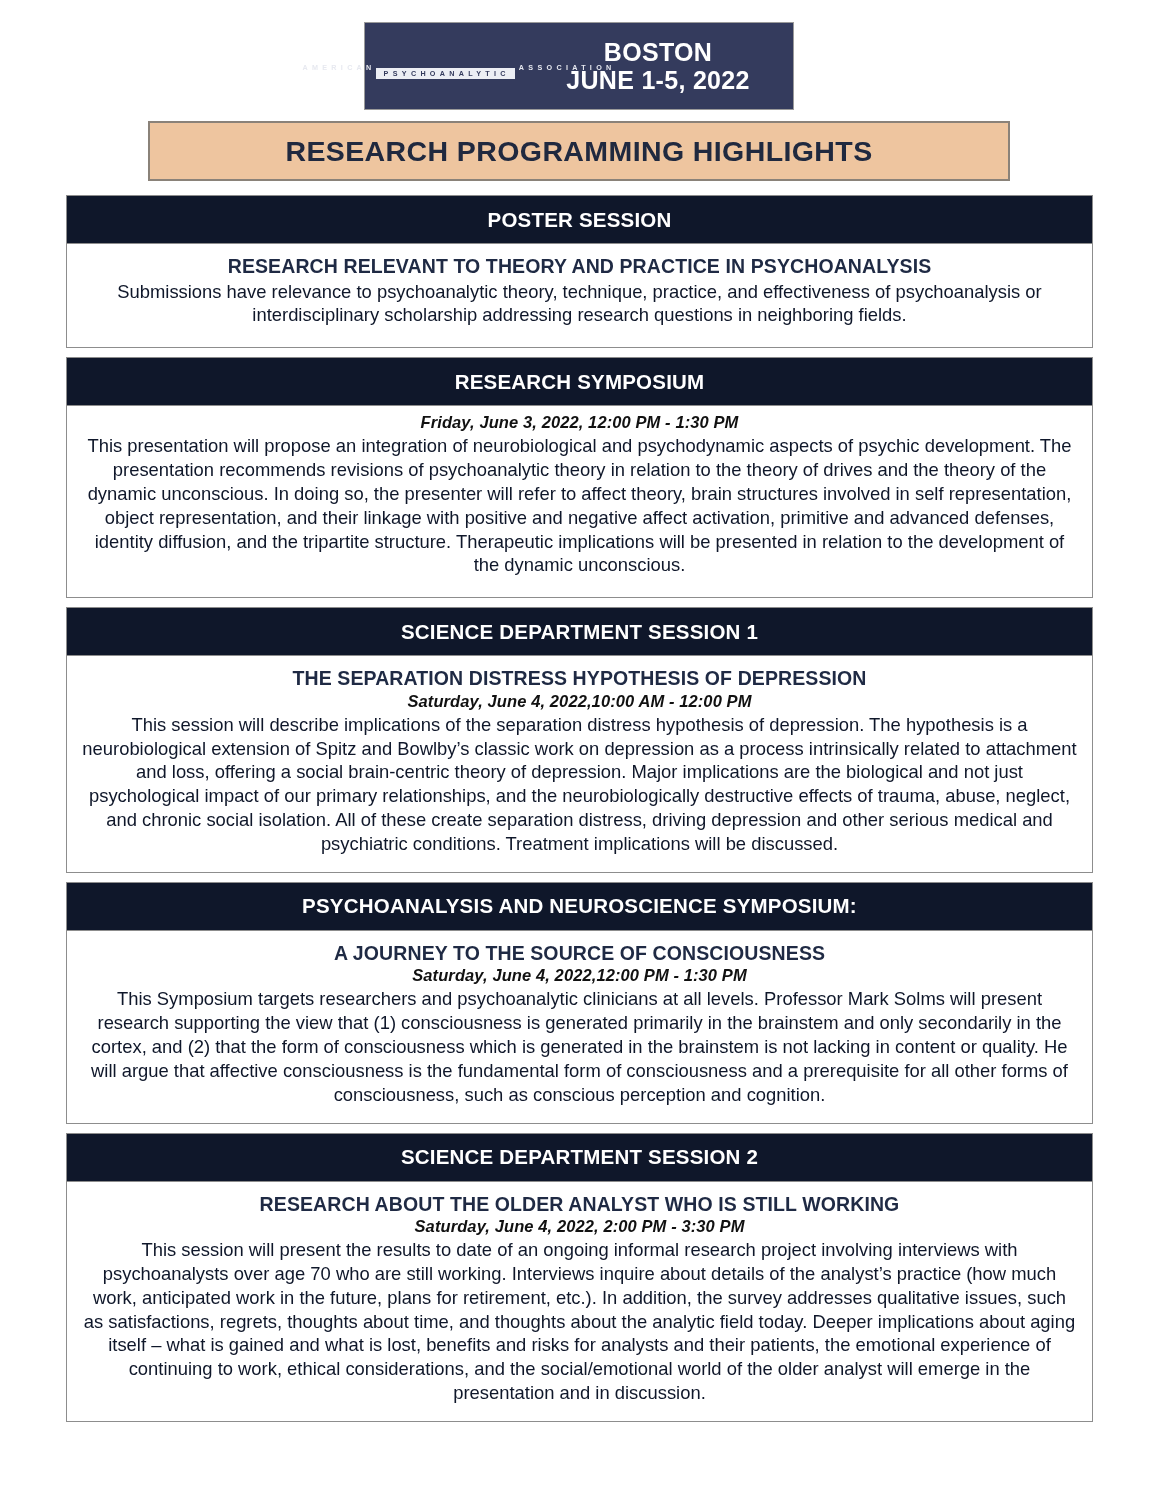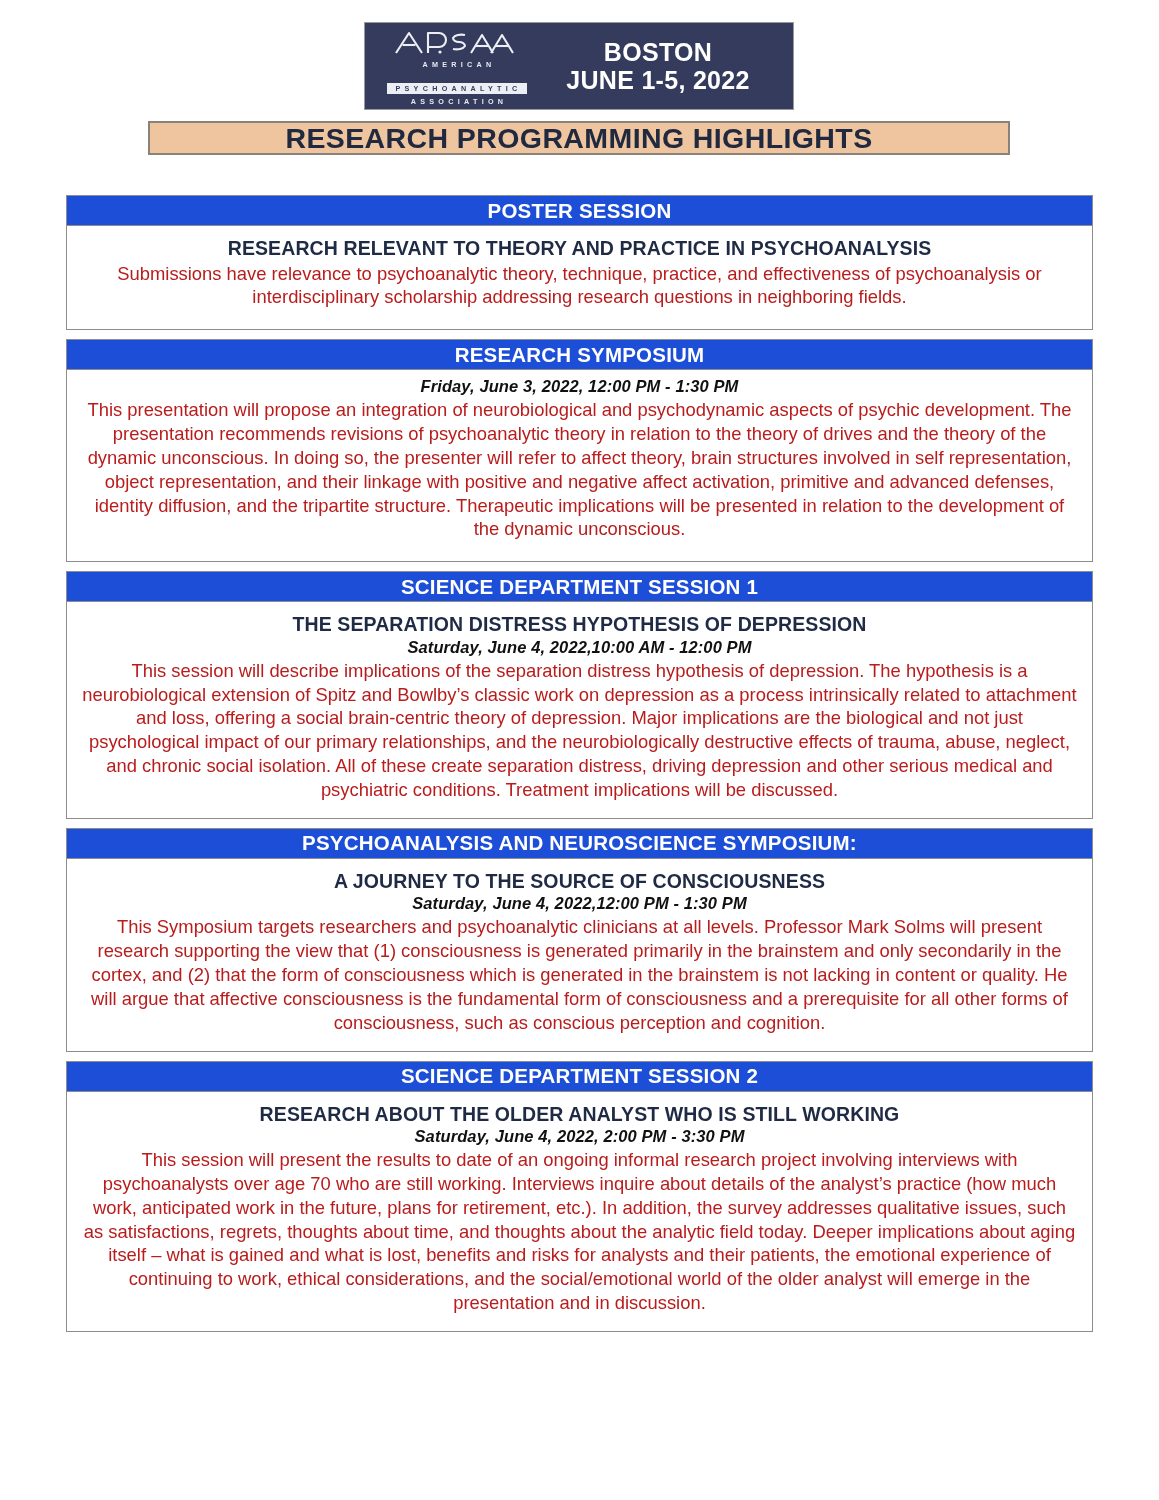--- a/index.html
+++ b/index.html
@@ -31,21 +31,21 @@
     background: #343b5d;
     border: 1px solid #9a9a9a;
     box-sizing: border-box;
     display: flex;
     align-items: center;
   }
   .logo-block {
     width: 168px;
     flex: 0 0 168px;
     display: flex;
-    flex-direction: column;
+    flex-direction: row;
     align-items: center;
     justify-content: center;
     padding-left: 16px;
     box-sizing: border-box;
   }
   .logo-wordmark {
     display: block;
   }
   .logo-line {
     font-size: 7.2px;
@@ -78,21 +78,21 @@
     letter-spacing: 0.3px;
     white-space: nowrap;
   }
 
   
   .title-banner {
     position: absolute;
     left: 148px;
     top: 121px;
     width: 862px;
-    height: 34px;
+    height: 60px;
     background: #eec59f;
     border: 2px solid #8a8279;
     box-sizing: border-box;
     display: flex;
     align-items: center;
     justify-content: center;
   }
   .title-banner span {
     font-size: 28.5px;
     font-weight: 700;
@@ -107,24 +107,24 @@
     left: 66px;
     top: 195px;
     width: 1027px;
   }
   .section {
     margin-bottom: 9px;
   }
   .section:last-child { margin-bottom: 0; }
 
   .section-header {
-    background: #1d4ed8;
+    background: #0f172a;
     border: 1px solid #8d8d8d;
     box-sizing: border-box;
-    height: 31px;
+    height: 49px;
     display: flex;
     align-items: center;
     justify-content: center;
   }
   .section-header span {
     color: #ffffff;
     font-weight: 700;
     font-size: 20.5px;
     letter-spacing: 0.2px;
     white-space: nowrap;
@@ -149,21 +149,21 @@
   .session-date {
     font-size: 16.5px;
     font-weight: 700;
     font-style: italic;
     color: #111111;
     margin: 0 0 2px 0;
     letter-spacing: 0.1px;
   }
   .session-desc {
     font-size: 18.4px;
-    color: #b91c1c;
+    color: #0f172a;
     line-height: 1.295;
     margin: 0;
     text-align: center;
   }
   .pad-bottom-1 { padding-bottom: 20px; }
   .pad-bottom-2 { padding-bottom: 16px; }
 </style>
 </head>
 <body>
 

